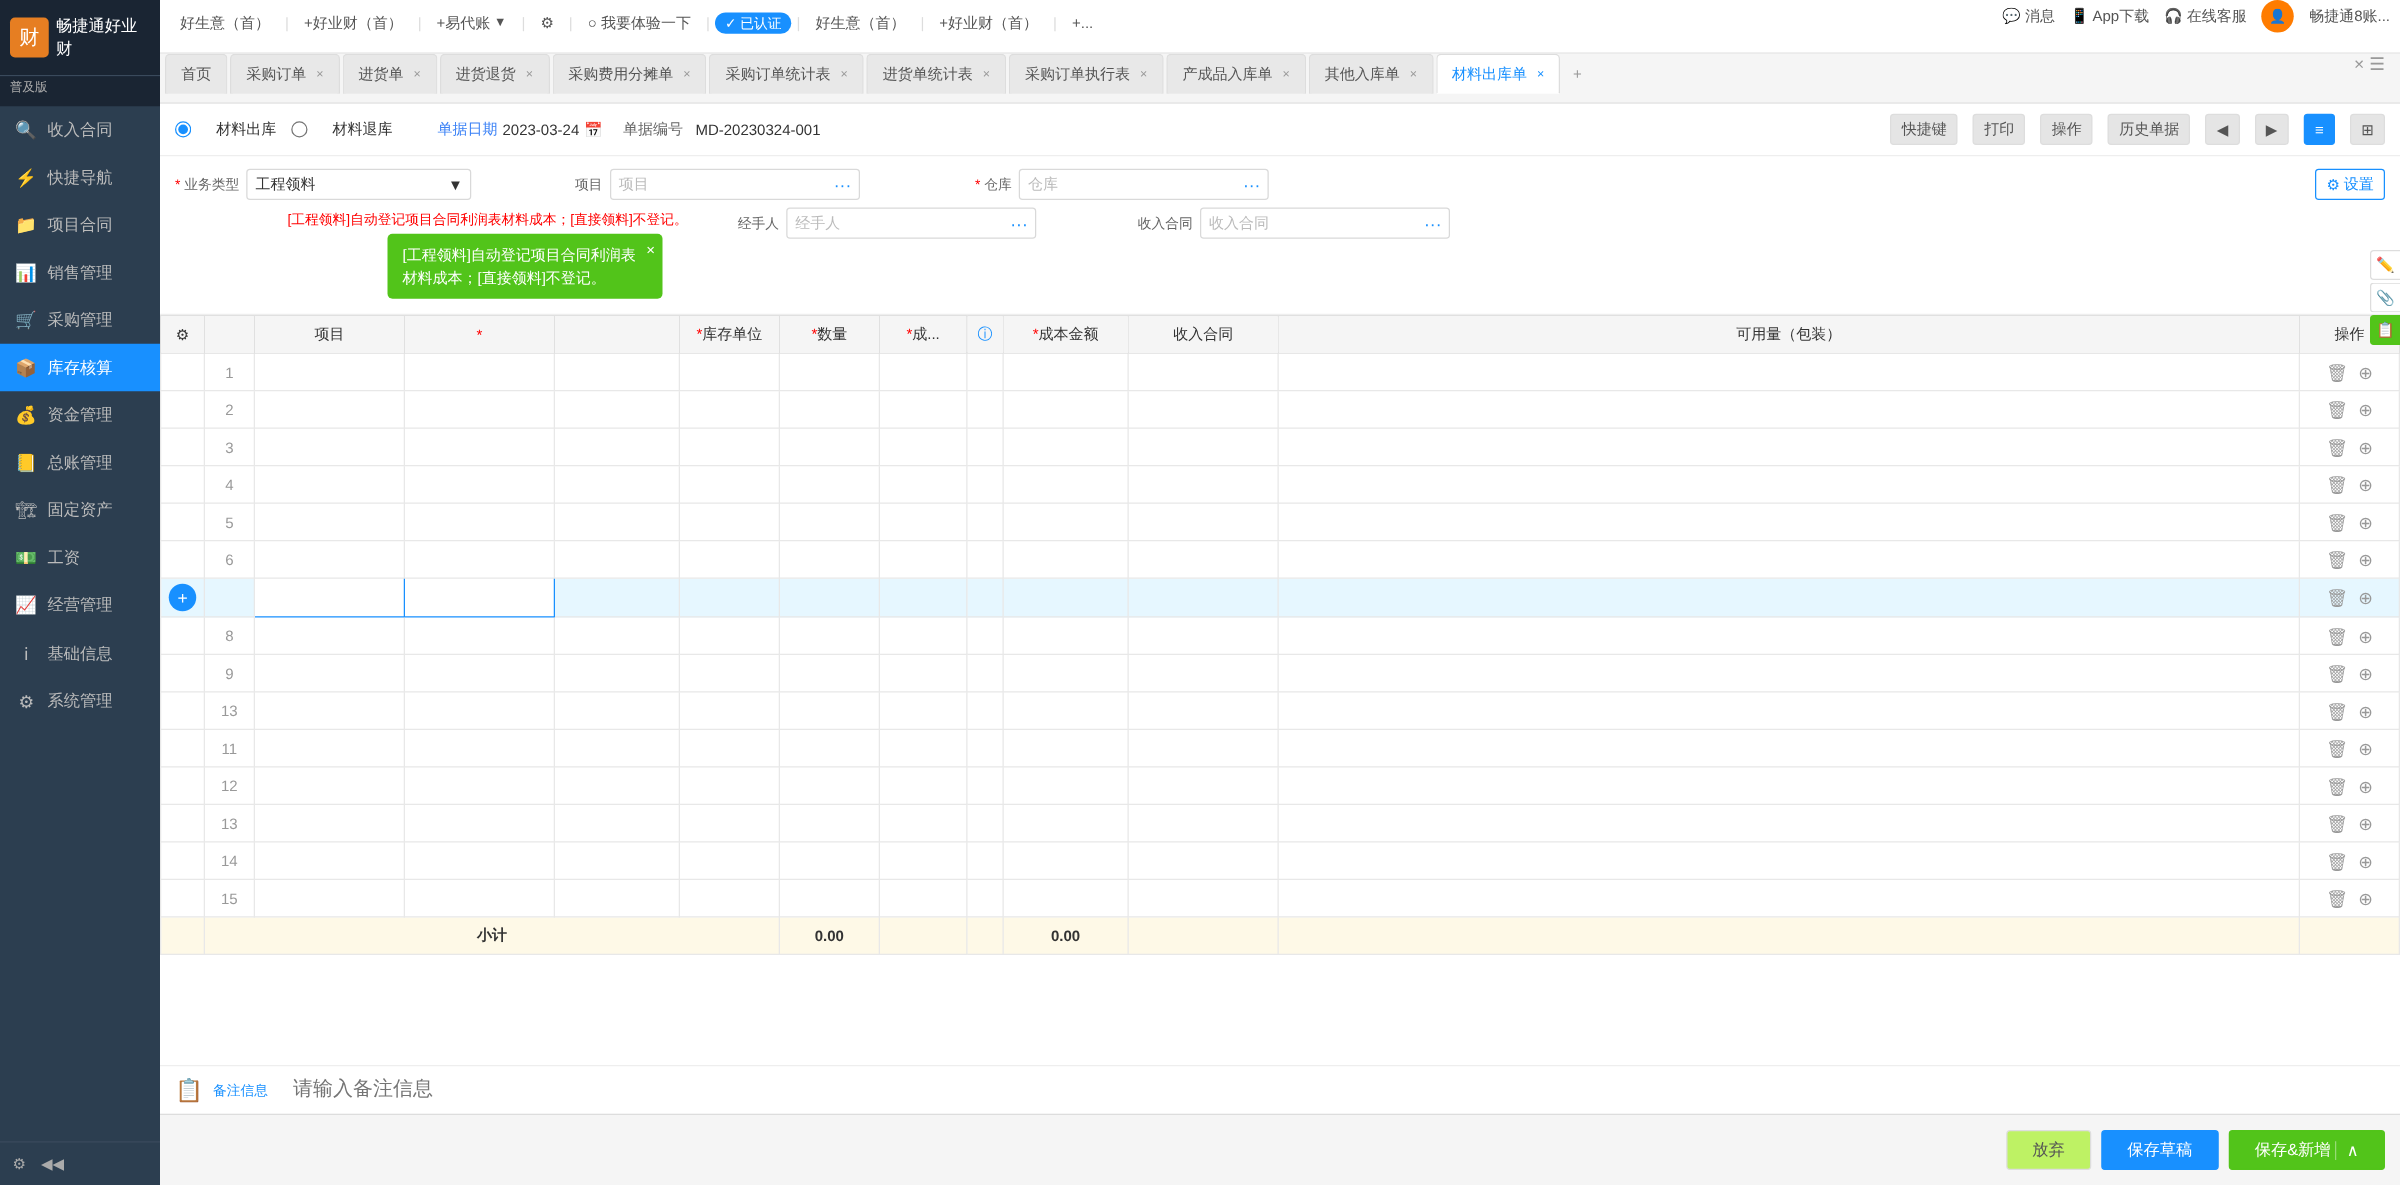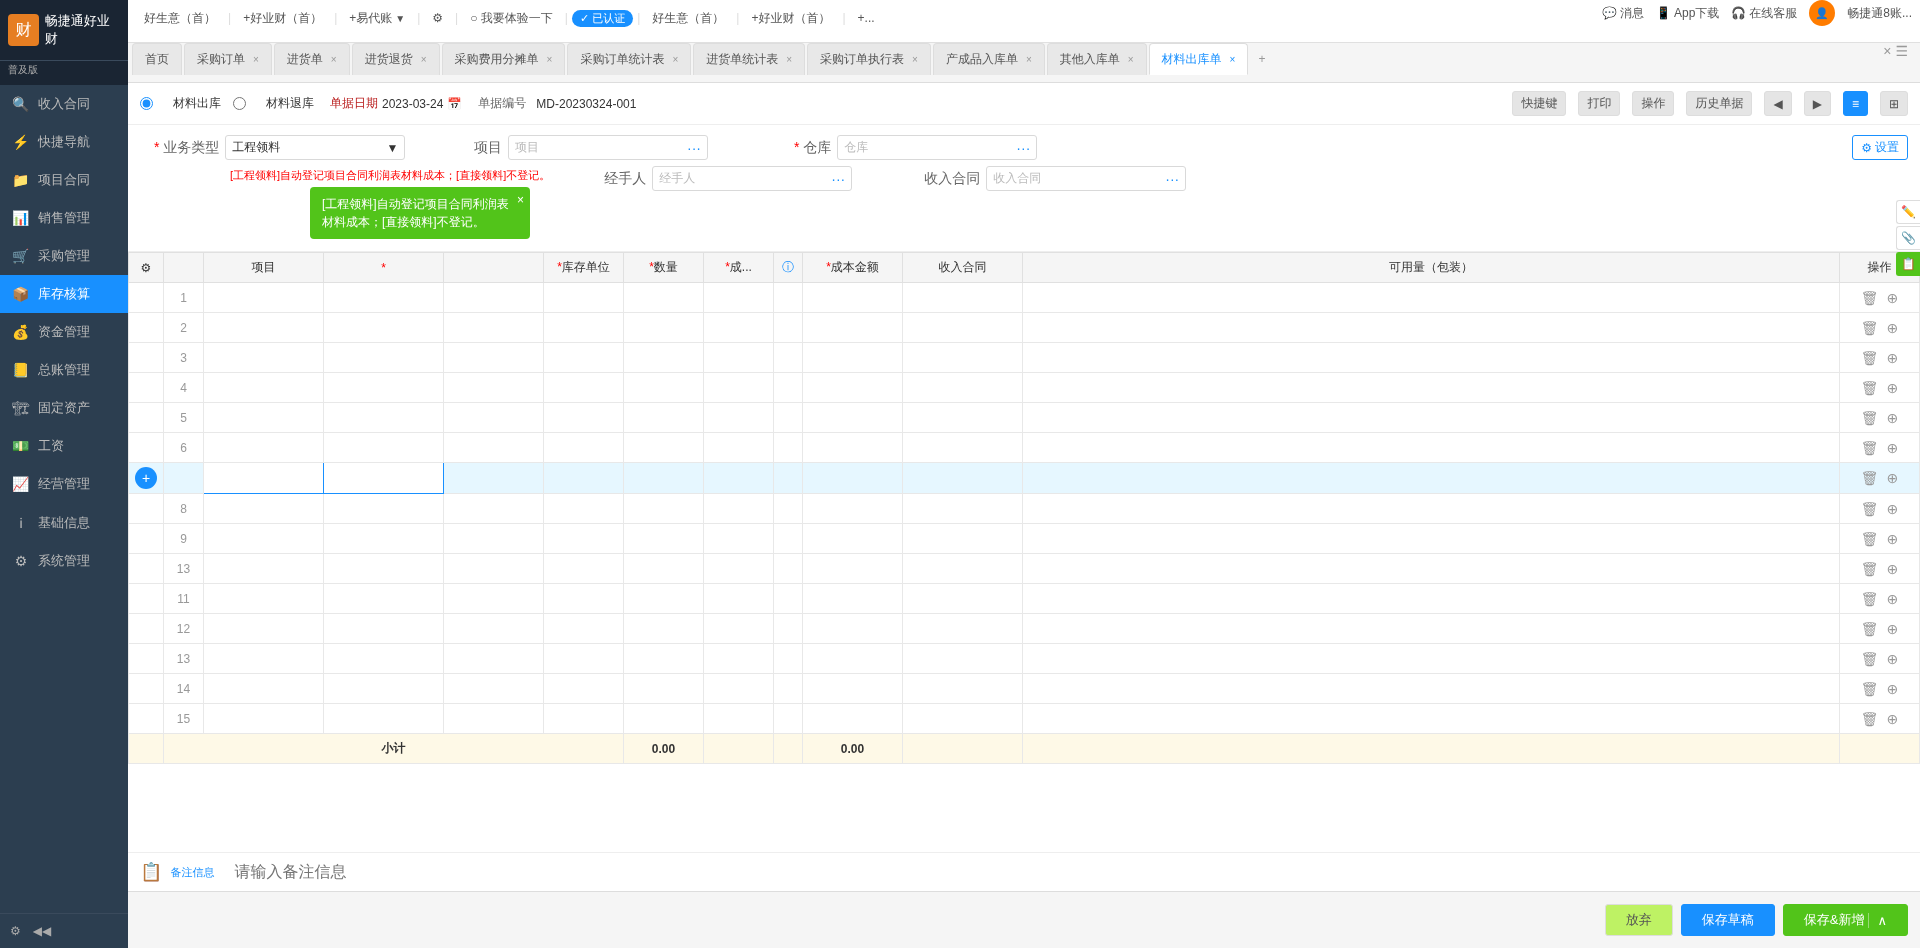--- a/index.html
+++ b/index.html
@@ -36,31 +36,31 @@
 
     
     .content { flex: 1; background: #fff; overflow: hidden; display: flex; flex-direction: column; }
 
     
     .content-header { padding: 8px 12px; border-bottom: 1px solid #eee; display: flex; align-items: center; gap: 16px; }
     .radio-group { display: flex; gap: 12px; }
     .radio-item { display: flex; align-items: center; gap: 20px; cursor: pointer; justify-content: space-between; }
     .radio-item input[type="radio"] { accent-color: #1890ff; }
     .date-field { display: flex; align-items: center; gap: 4px; }
-    .date-field label { color: #b91c1c; }
+    .date-field label { color: #3b82f6; margin-left: 20px; }
     .date-field span { color: #333; }
     .order-no { display: flex; align-items: center; gap: 4px; color: #666; }
     .content-header-right { margin-left: auto; display: flex; gap: 12px; }
     .header-btn { padding: 3px 8px; border: 1px solid #ddd; border-radius: 3px; cursor: pointer; color: #555; background: #e5e5e5; font-size: 12px; display: flex; align-items: center; gap: 3px; }
 
     
     .form-area { padding: 10px 12px 6px; border-bottom: 1px solid #eee; }
     .form-row { display: flex; align-items: flex-start; gap: 16px; margin-bottom: 6px; }
     .form-field { display: flex; align-items: center; gap: 6px; min-width: 280px; }
-    .form-field label { color: #666; font-size: 14px; white-space: nowrap; margin-left: 14px; }
+    .form-field label { color: #666; font-size: 11px; white-space: nowrap; }
     .form-select { border: 1px solid #d9d9d9; border-radius: 3px; padding: 3px 6px; min-width: 160px; display: flex; align-items: center; justify-content: space-between; cursor: pointer; background: #fff; font-size: 12px; }
     .form-input { border: 1px solid #d9d9d9; border-radius: 3px; padding: 3px 6px; min-width: 160px; color: #333; font-size: 12px; background: #fff; }
     .form-input.placeholder { color: #bbb; }
     .dots-btn { color: #1890ff; cursor: pointer; margin-left: 4px; font-size: 14px; }
     .warning-text { color: #f00; font-size: 11px; margin-top: 2px; }
     .form-hint { background: #52c41a; color: #fff; border-radius: 4px; padding: 8px 12px; font-size: 12px; max-width: 220px; position: relative; line-height: 1.5; }
     .form-hint .close-hint { position: absolute; top: 4px; right: 6px; cursor: pointer; }
 
     
     .settings-btn { margin-left: auto; border: 1px solid #1890ff; color: #1890ff; border-radius: 3px; padding: 3px 8px; cursor: pointer; font-size: 12px; display: flex; align-items: center; gap: 3px; }

